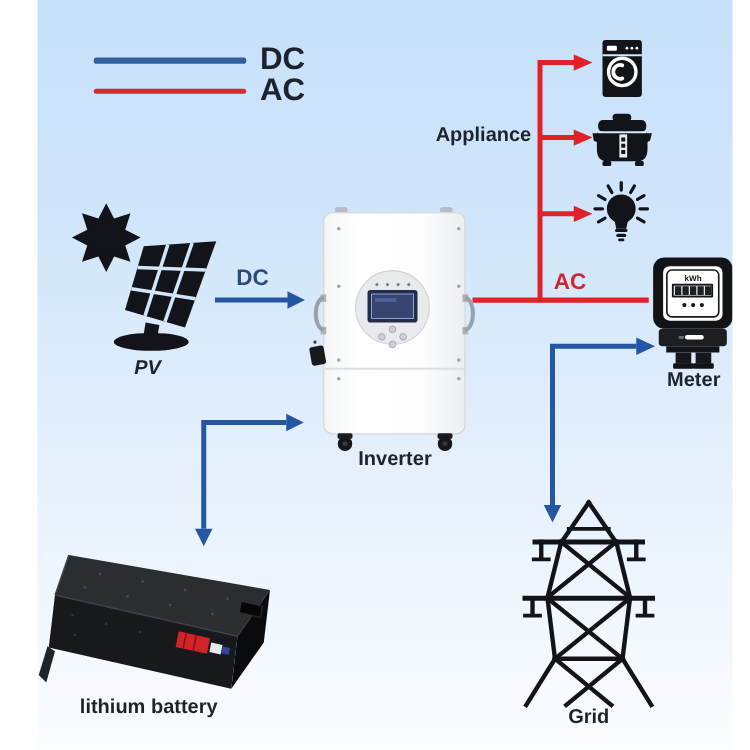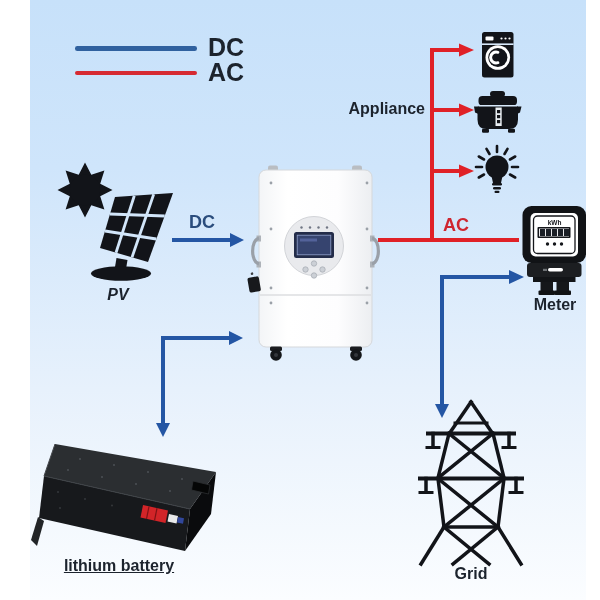--- a/index.html
+++ b/index.html
@@ -15,21 +15,21 @@
   .flow-label{font-size:18px;}
   
   .legend-line{position:absolute;width:122px;height:4.6px;border-radius:2.3px;}
   #legend-dc-line{left:45px;top:46px;background:#30619f;}
   #legend-ac-line{left:45px;top:70.5px;background:#d62a32;}
   #legend-dc-label{left:178px;top:34px;font-size:25px;width:60px;text-align:left;}
   #legend-ac-label{left:178px;top:59px;font-size:25px;width:60px;text-align:left;}
   
   #pv-label{left:58px;top:286px;width:60px;font-style:italic;}
   #inverter-label{left:226px;top:359px;width:120px;}
-  #battery-label{left:29px;top:557px;width:120px;white-space:nowrap;text-decoration:underline;}
+  #battery-label{left:29px;top:557px;width:120px;white-space:nowrap;}
   #appliance-label{left:265px;top:100px;width:130px;text-align:right;}
   #meter-label{left:465px;top:296px;width:120px;}
   #grid-label{left:381px;top:565px;width:120px;}
   #dc-flow-label{left:142px;top:213px;width:60px;color:#2b4d7d;}
   #ac-flow-label{left:396px;top:216px;width:60px;color:#cf2630;}
 </style>
 </head>
 <body>
 
 <div class="canvas">
@@ -289,18 +289,19 @@
   </svg>
 
   <div class="legend-line" id="legend-dc-line"></div>
   <div class="legend-line" id="legend-ac-line"></div>
   <div class="lbl" id="legend-dc-label">DC</div>
   <div class="lbl" id="legend-ac-label">AC</div>
 
   <div class="lbl flow-label" id="dc-flow-label">DC</div>
   <div class="lbl flow-label" id="ac-flow-label">AC</div>
   <div class="lbl node-label" id="pv-label">PV</div>
+  <div class="lbl node-label" id="inverter-label">Inverter</div>
   <div class="lbl node-label" id="battery-label">lithium battery</div>
   <div class="lbl node-label" id="appliance-label">Appliance</div>
   <div class="lbl node-label" id="meter-label">Meter</div>
   <div class="lbl node-label" id="grid-label">Grid</div>
 
 </div>
 
 </body></html>

